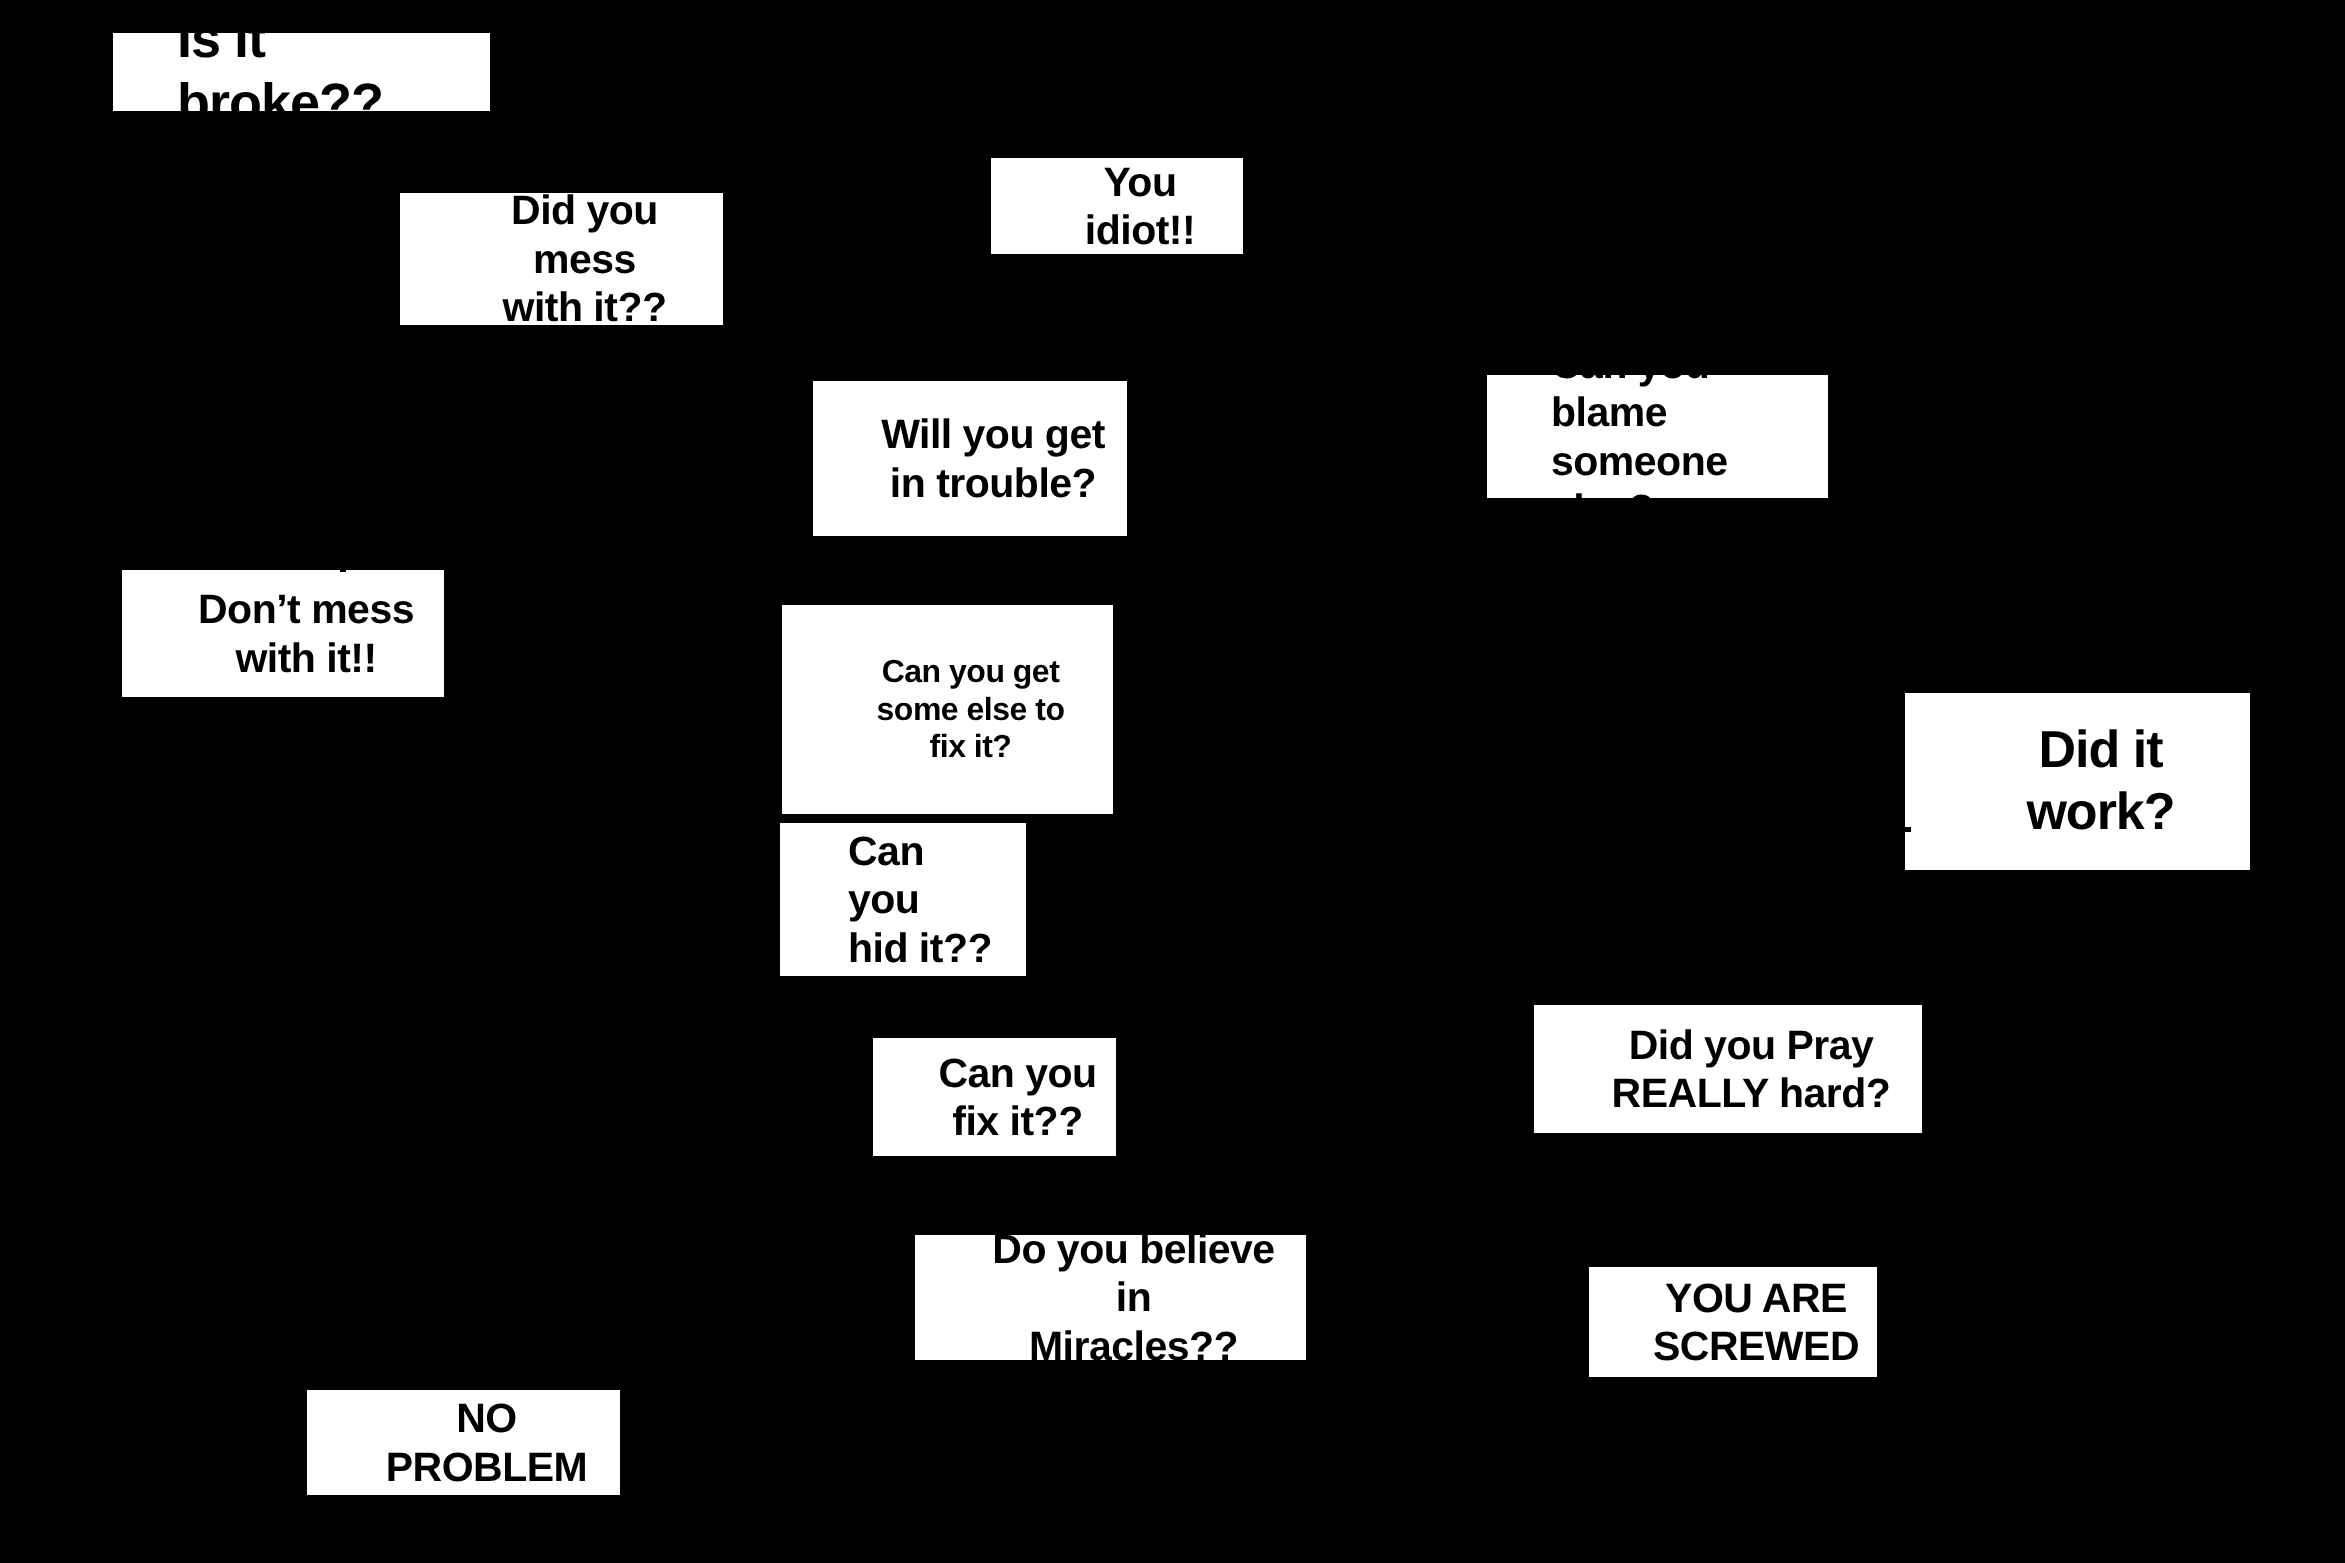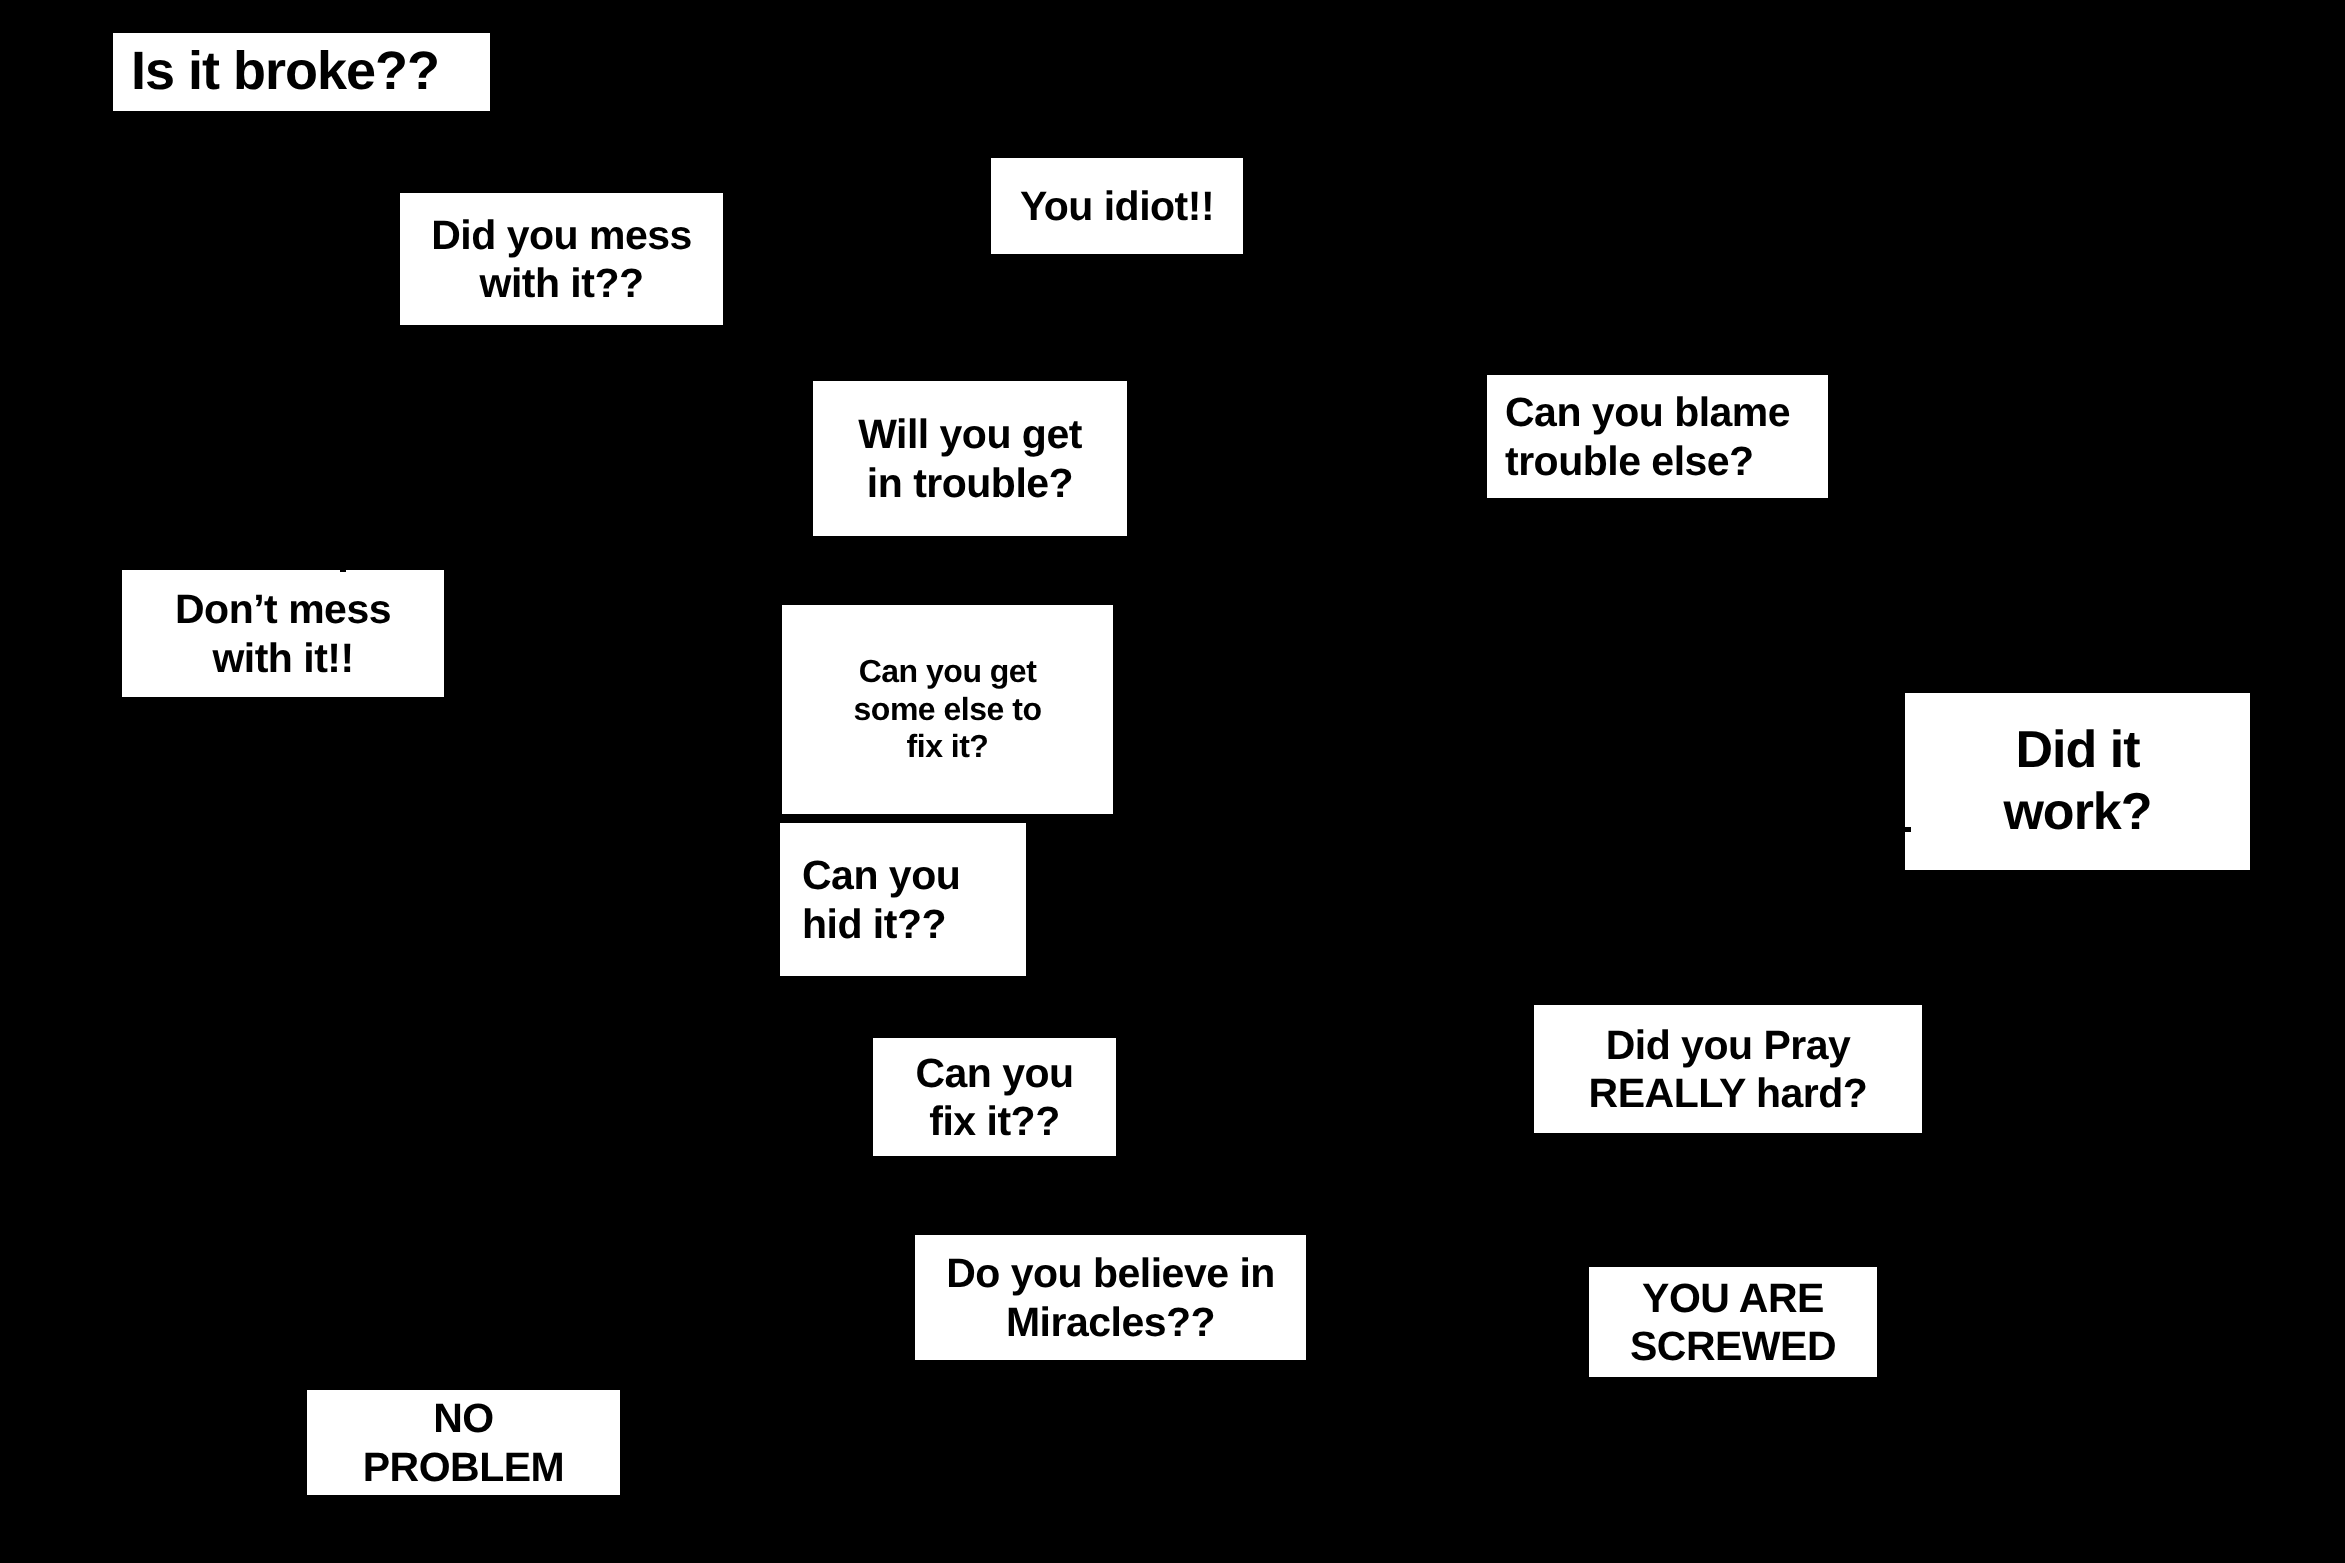--- a/index.html
+++ b/index.html
@@ -30,20 +30,21 @@
     justify-content: center;
     box-sizing: border-box;
     line-height: 1.18;
     letter-spacing: -0.5px;
     text-rendering: geometricPrecision;
   }
   .node .txt {
     display: block;
     white-space: pre-line;
     width: 100%;
+    margin-left: 46px;
   }
   .align-center .txt { text-align: center; }
   .align-left   .txt { text-align: left; }
 
   
   #n-is-it-broke      { left: 113px; top: 33px;   width: 377px; height: 78px;  font-size: 54px; letter-spacing: -1px; padding: 0 18px; }
   #n-is-it-broke .txt { text-align: left; }
 
   #n-did-you-mess     { left: 400px; top: 193px;  width: 323px; height: 132px; font-size: 41px; padding: 0 16px; }
   #n-you-idiot        { left: 991px; top: 158px;  width: 252px; height: 96px;  font-size: 41px; padding: 0 14px; }
@@ -85,21 +86,21 @@
     <span class="txt">You idiot!!</span>
   </div>
 
   <div class="node align-center" id="n-will-you-get">
     <span class="txt">Will you get
 in trouble?</span>
   </div>
 
   <div class="node align-left" id="n-can-blame">
     <span class="txt">Can you blame
-trouble else?</span>
+someone else?</span>
   </div>
 
   <div class="node align-center" id="n-dont-mess">
     <span class="txt">Don’t mess
 with it!!</span>
   </div>
 
   <div class="node align-center" id="n-get-some-else">
     <span class="txt">Can you get
 some else to

